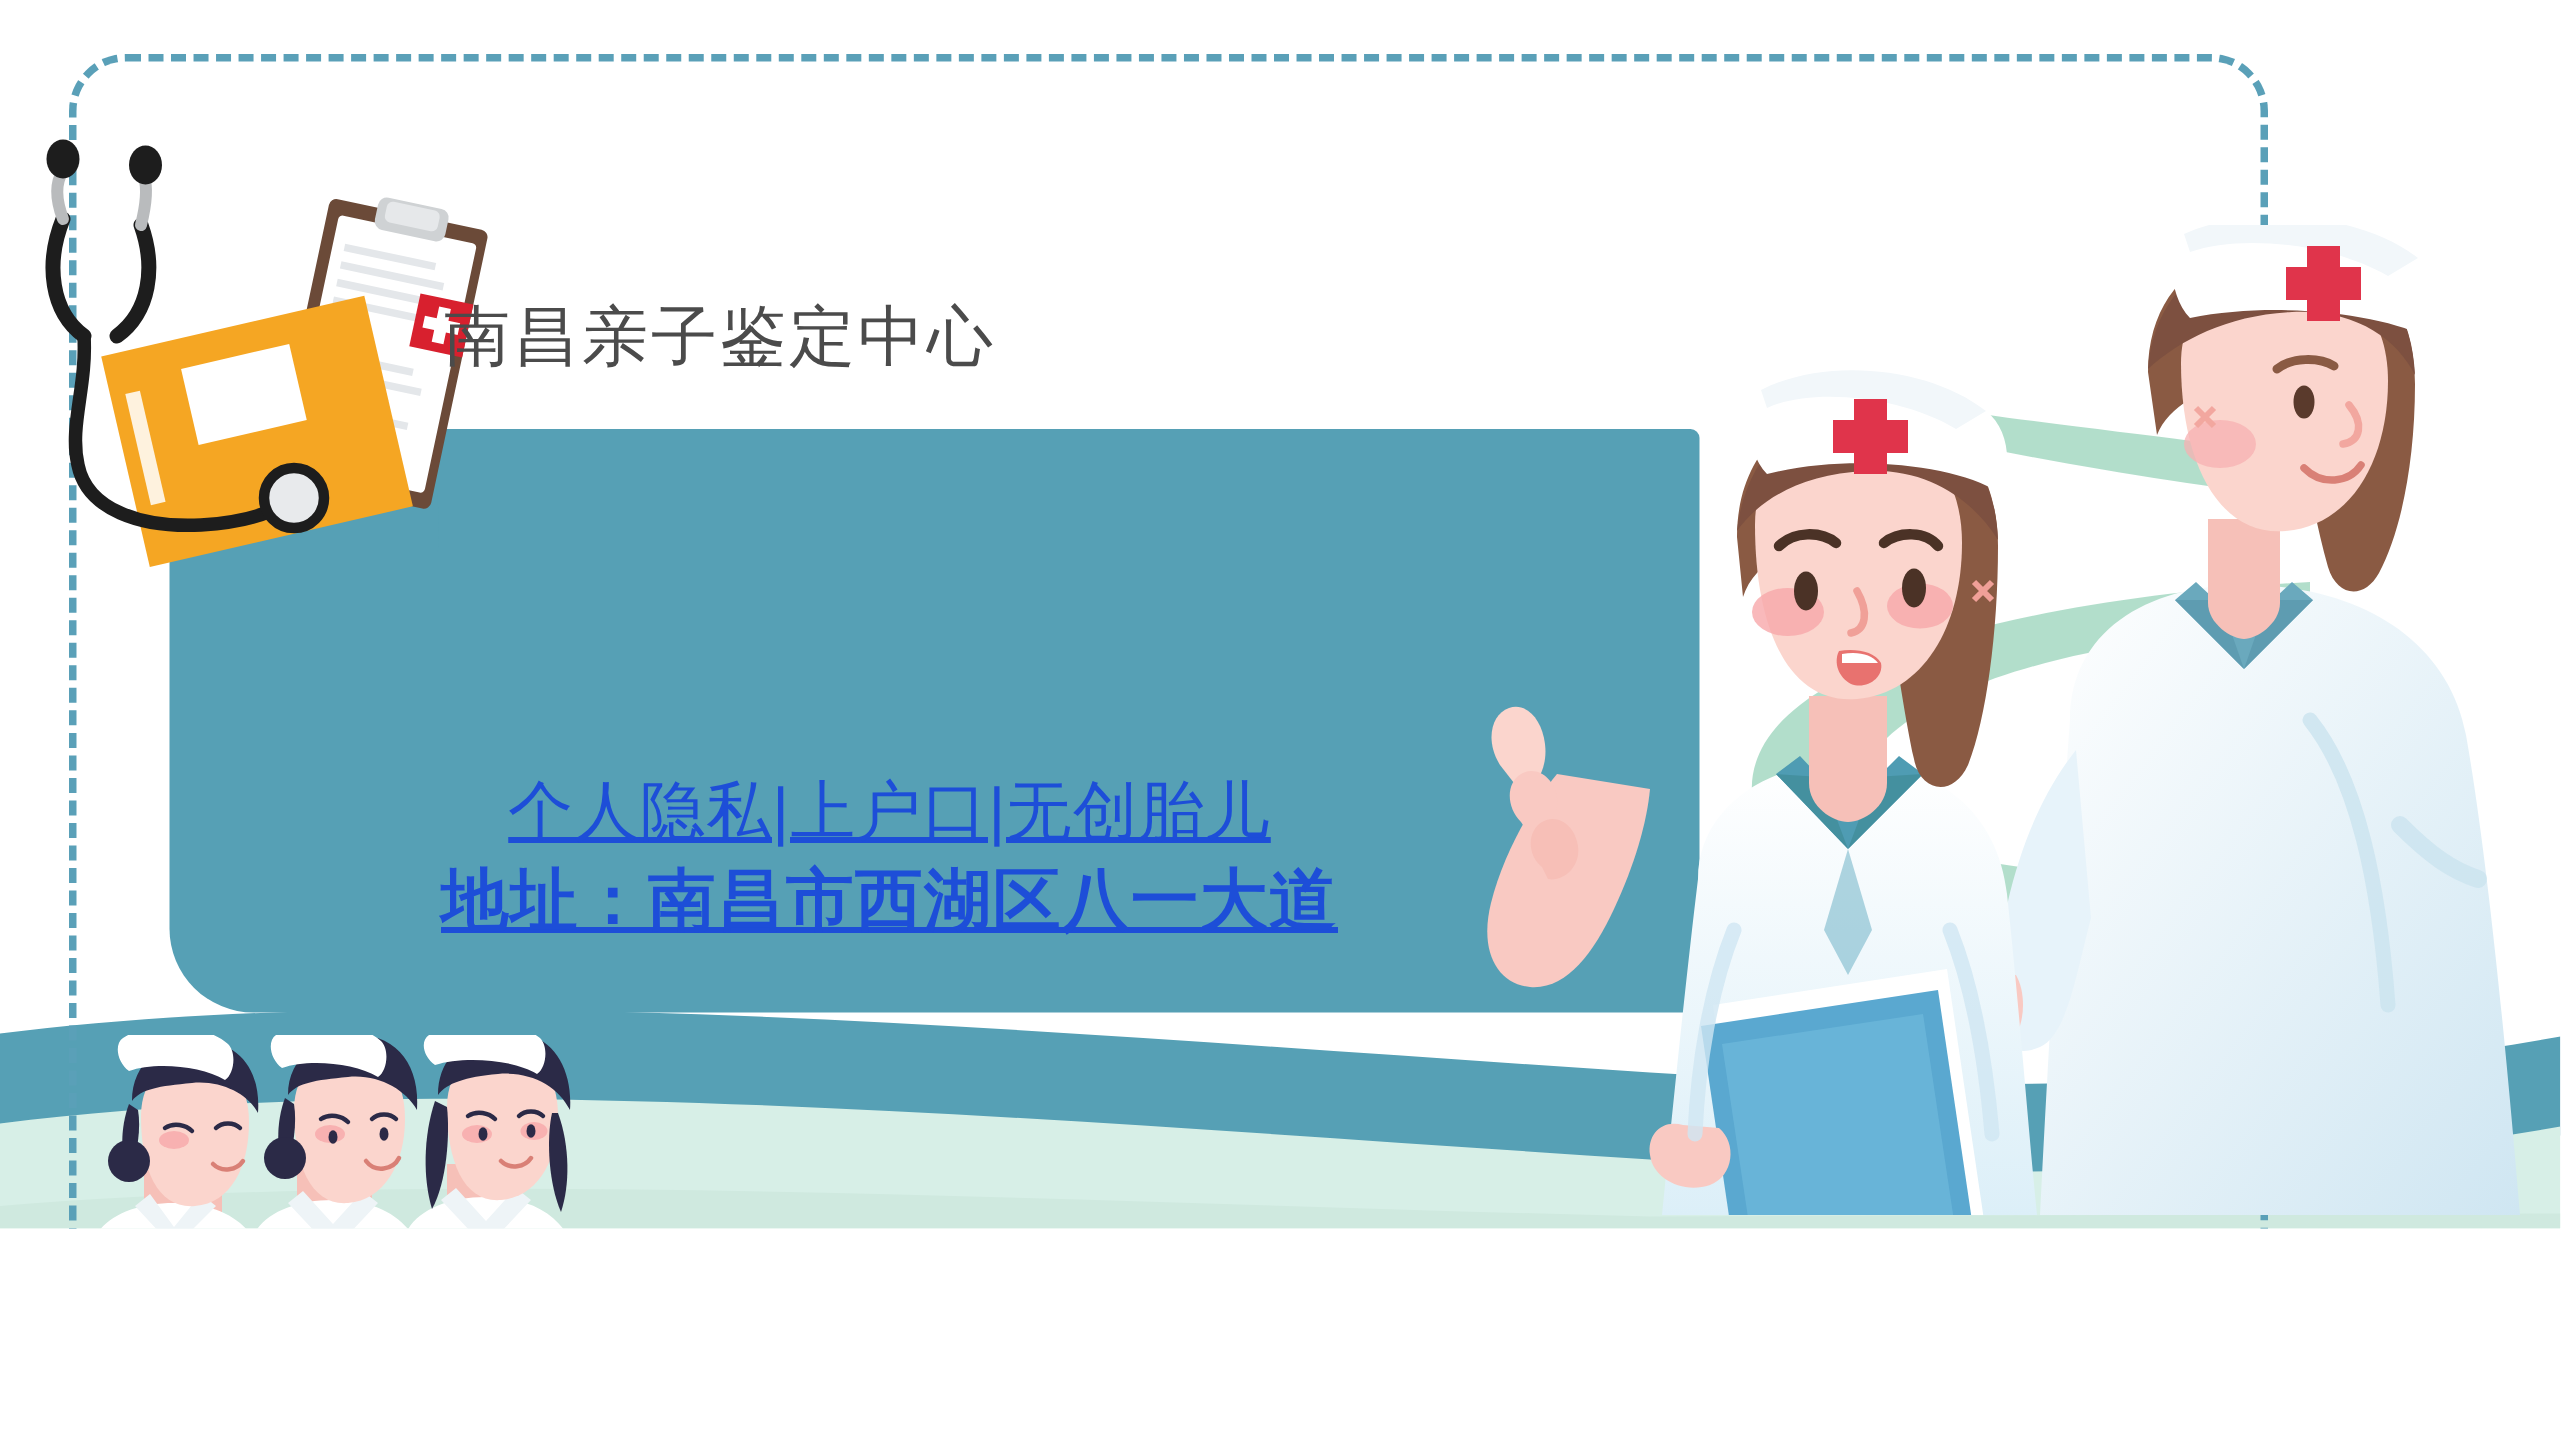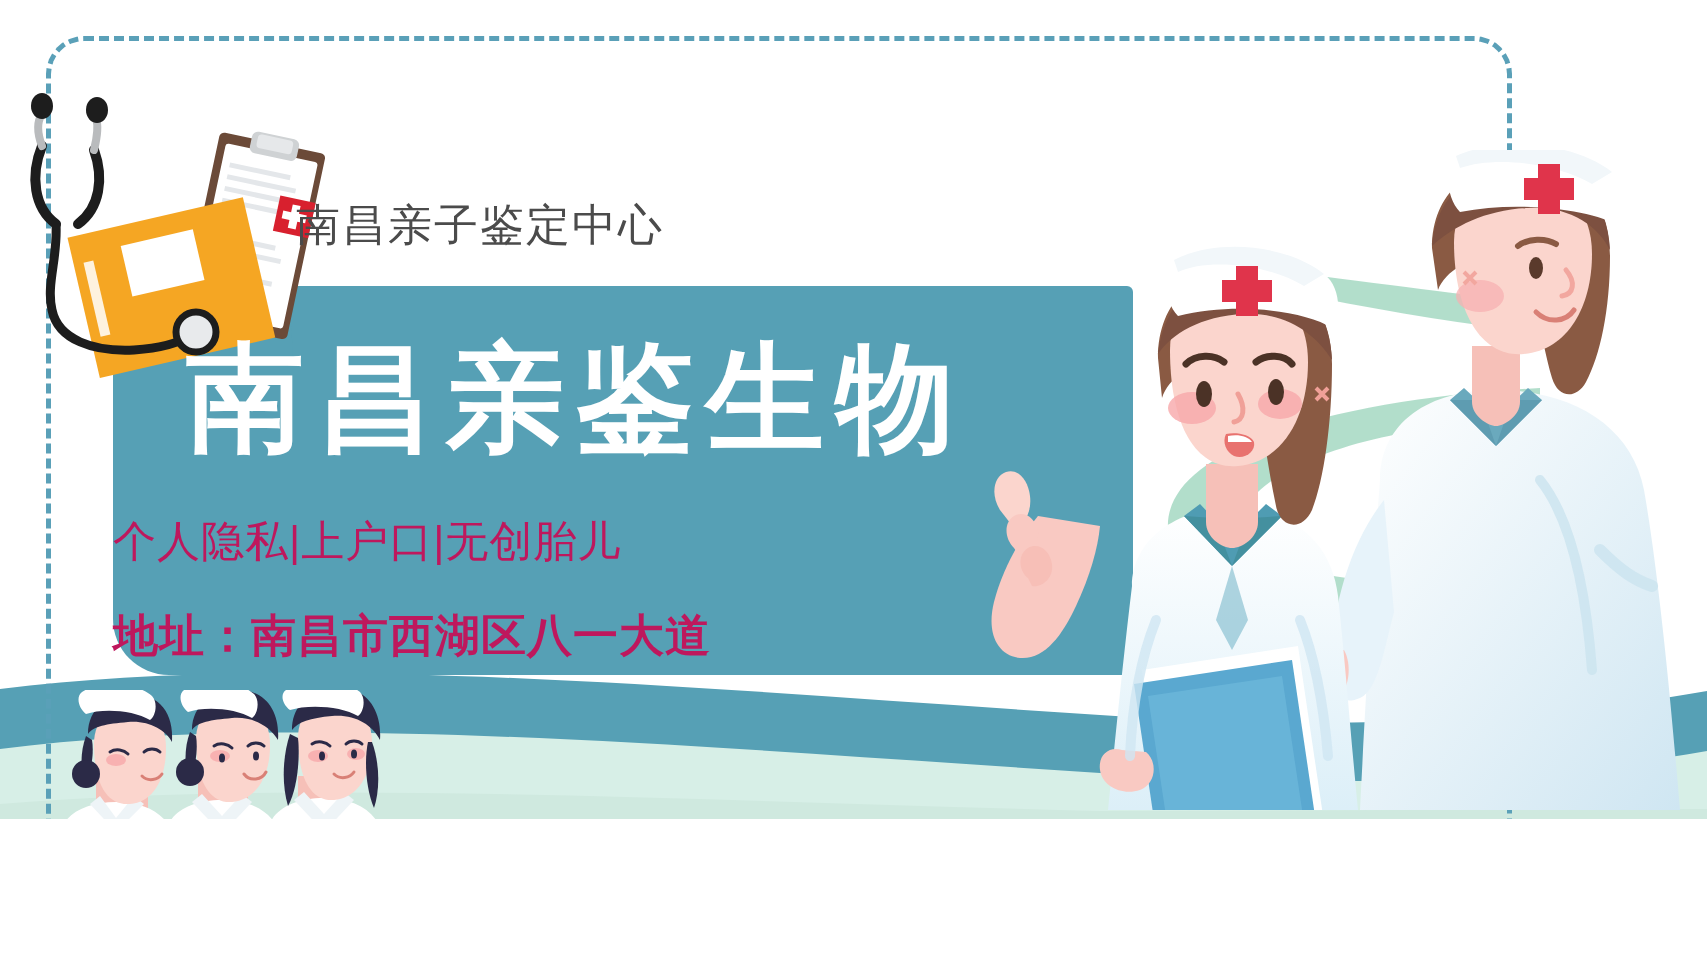--- a/index.html
+++ b/index.html
@@ -63,36 +63,37 @@
     color:#ffffff;
     letter-spacing:12px;
     line-height:1.08;
     white-space:nowrap;
   }
   
   .sub-wrap{
     position:absolute;
     left:113px;top:512px;
     width:960px;
-    color:#be185d;
+    text-align:center;
+    color:#1d4ed8;
+    text-decoration:underline;
   }
   .sub-line-1{
     font-size:43px;
     letter-spacing:1px;
     line-height:1.35;
     font-weight:400;
     white-space:nowrap;
   }
   .sub-line-2{
     font-size:45px;
     letter-spacing:1px;
     line-height:1.35;
     font-weight:bold;
     white-space:nowrap;
-    margin-top:36px;
   }
   
   .illus-topleft{position:absolute;left:8px;top:58px;width:310px;height:310px;}
   .illus-nurses-right{position:absolute;left:980px;top:150px;width:727px;height:660px;}
   .illus-nurses-bottom{position:absolute;left:50px;top:690px;width:400px;height:267px;}
   svg{display:block;overflow:visible;}
 </style>
 </head>
 <body>
 
@@ -403,20 +404,19 @@
           <circle cx="310" cy="182" r="10" fill="#f3d05a"></circle>
         </g>
         <path d="M294,198 C286,194 278,200 280,210 C282,222 296,228 306,222
               C314,216 312,204 304,200 Z" fill="#f9c9c2"></path>
       </g>
     </g>
   </svg>
 
   <div class="header-title">南昌亲子鉴定中心</div>
 
-  <div class="main-title">南昌亲鉴生物</div>
 
   <div class="sub-wrap">
     <div class="sub-line-1">个人隐私|上户口|无创胎儿</div>
     <div class="sub-line-2">地址：南昌市西湖区八一大道</div>
   </div>
 
 </div>
 
 </body></html>

